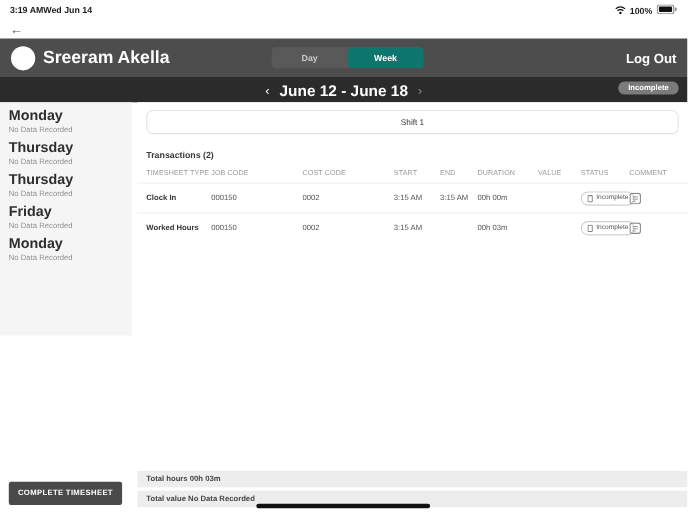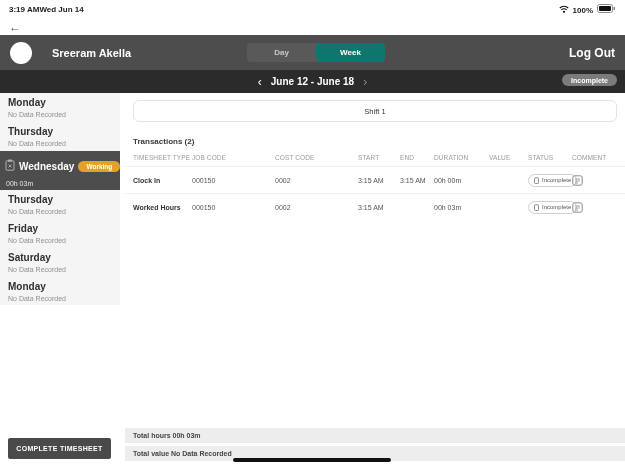--- a/index.html
+++ b/index.html
@@ -14,39 +14,39 @@
     padding:0 9px;font-size:8px;font-weight:bold;color:#1c1c1c;box-sizing:border-box;}
   .sb-left{display:flex;align-items:center;}
   .sb-right{display:flex;gap:4px;align-items:flex-end;}
   
   .back-row{position:absolute;top:18px;left:0;height:17px;display:flex;align-items:center;padding-left:9px;}
   .back-arrow{font-size:12px;color:#555;line-height:1;cursor:default;}
   
   .app-header{position:absolute;top:35px;left:0;right:0;height:35px;background:#4d4d4d;
     display:flex;align-items:center;padding:0 10px;box-sizing:border-box;}
   .avatar{width:22px;height:22px;border-radius:50%;background:#ffffff;flex:0 0 auto;}
-  .user-name{color:#fff;font-size:11px;font-weight:bold;margin-left:20px;}
+  .user-name{color:#fff;font-size:16px;font-weight:bold;margin-left:7px;}
   .seg{position:absolute;left:247px;top:8px;width:138px;height:19px;background:#595959;
     border-radius:4px;display:flex;overflow:hidden;}
   .seg-btn{flex:1;display:flex;align-items:center;justify-content:center;
     font-size:8px;color:#c9c9c9;font-weight:bold;}
   .seg-btn.selected{background:#0f766e;border-radius:4px;color:#fff;}
   .logout{margin-left:auto;color:#fff;font-size:12px;font-weight:bold;}
   
   .date-bar{position:absolute;top:70px;left:0;right:0;height:23px;background:#2b2b2b;}
   .date-nav{position:absolute;inset:0;display:flex;align-items:center;justify-content:center;gap:9px;}
   .chev{font-size:12px;line-height:1;color:#fff;}
   .chev.dim{color:#8a8a8a;}
-  .date-range{color:#fff;font-size:10px;font-weight:bold;}
+  .date-range{color:#fff;font-size:14px;font-weight:bold;}
   .incomplete-pill{position:absolute;right:8px;top:4px;background:#7b7b7b;color:#fff;
     font-size:7px;font-weight:bold;padding:2.5px 9px;border-radius:9px;}
   
   .sidebar{position:absolute;top:93px;left:0;width:120px;height:212px;background:#f5f5f5;}
   .day-item{height:29px;padding:4px 6px 0 8px;box-sizing:border-box;}
-  .day-name{font-size:10px;font-weight:bold;color:#2e2e2e;}
+  .day-name{font-size:13px;font-weight:bold;color:#2e2e2e;}
   .day-status{font-size:7px;color:#8f8f8f;margin-top:3px;}
   .day-item.active{height:39px;background:#4d4d4d;padding:6px 6px 0 5px;}
   .active-top{display:flex;align-items:center;gap:4px;}
   .day-item.active .day-name{color:#fff;}
   .working-badge{margin-left:auto;background:#E4A02C;color:#fff;font-size:6.5px;
     font-weight:bold;padding:2px 8px;border-radius:8px;}
   .day-hours{color:#e6e6e6;font-size:7px;margin-top:5px;margin-left:1px;}
   
   .main{position:absolute;left:125px;top:93px;width:500px;height:376px;background:#fff;}
   .shift-card{margin:7px 8px 0 8px;height:20px;border:1px solid #e3e3e3;border-radius:6px;
@@ -125,44 +125,26 @@
 
 <div class="sidebar">
   <div class="day-item">
     <div class="day-name">Monday</div>
     <div class="day-status">No Data Recorded</div>
   </div>
   <div class="day-item">
     <div class="day-name">Thursday</div>
     <div class="day-status">No Data Recorded</div>
   </div>
-  <div class="day-item active">
-    <div class="active-top">
-      <span>
-        <svg width="10" height="12" viewBox="0 0 10 12">
-            <rect x="1" y="1.8" width="8" height="9.4" rx="1" stroke="#b0b0b0" fill="none"></rect>
-            <rect x="3" y="0.4" width="4" height="2.4" rx="0.6" fill="#b0b0b0"></rect>
-            <path d="M3.5 5.5 L6.5 8.5 M6.5 5.5 L3.5 8.5" stroke="#b0b0b0" stroke-width="0.9"></path>
-          </svg>
-      </span>
-      <span class="day-name">Wednesday</span>
-      <span class="working-badge">Working</span>
-    </div>
-    <div class="day-hours">00h 03m</div>
-  </div>
   <div class="day-item">
     <div class="day-name">Thursday</div>
     <div class="day-status">No Data Recorded</div>
   </div>
   <div class="day-item">
     <div class="day-name">Friday</div>
-    <div class="day-status">No Data Recorded</div>
-  </div>
-  <div class="day-item">
-    <div class="day-name">Saturday</div>
     <div class="day-status">No Data Recorded</div>
   </div>
   <div class="day-item">
     <div class="day-name">Monday</div>
     <div class="day-status">No Data Recorded</div>
   </div>
 </div>
 
 <div class="main">
   <div class="shift-card">Shift 1</div>

